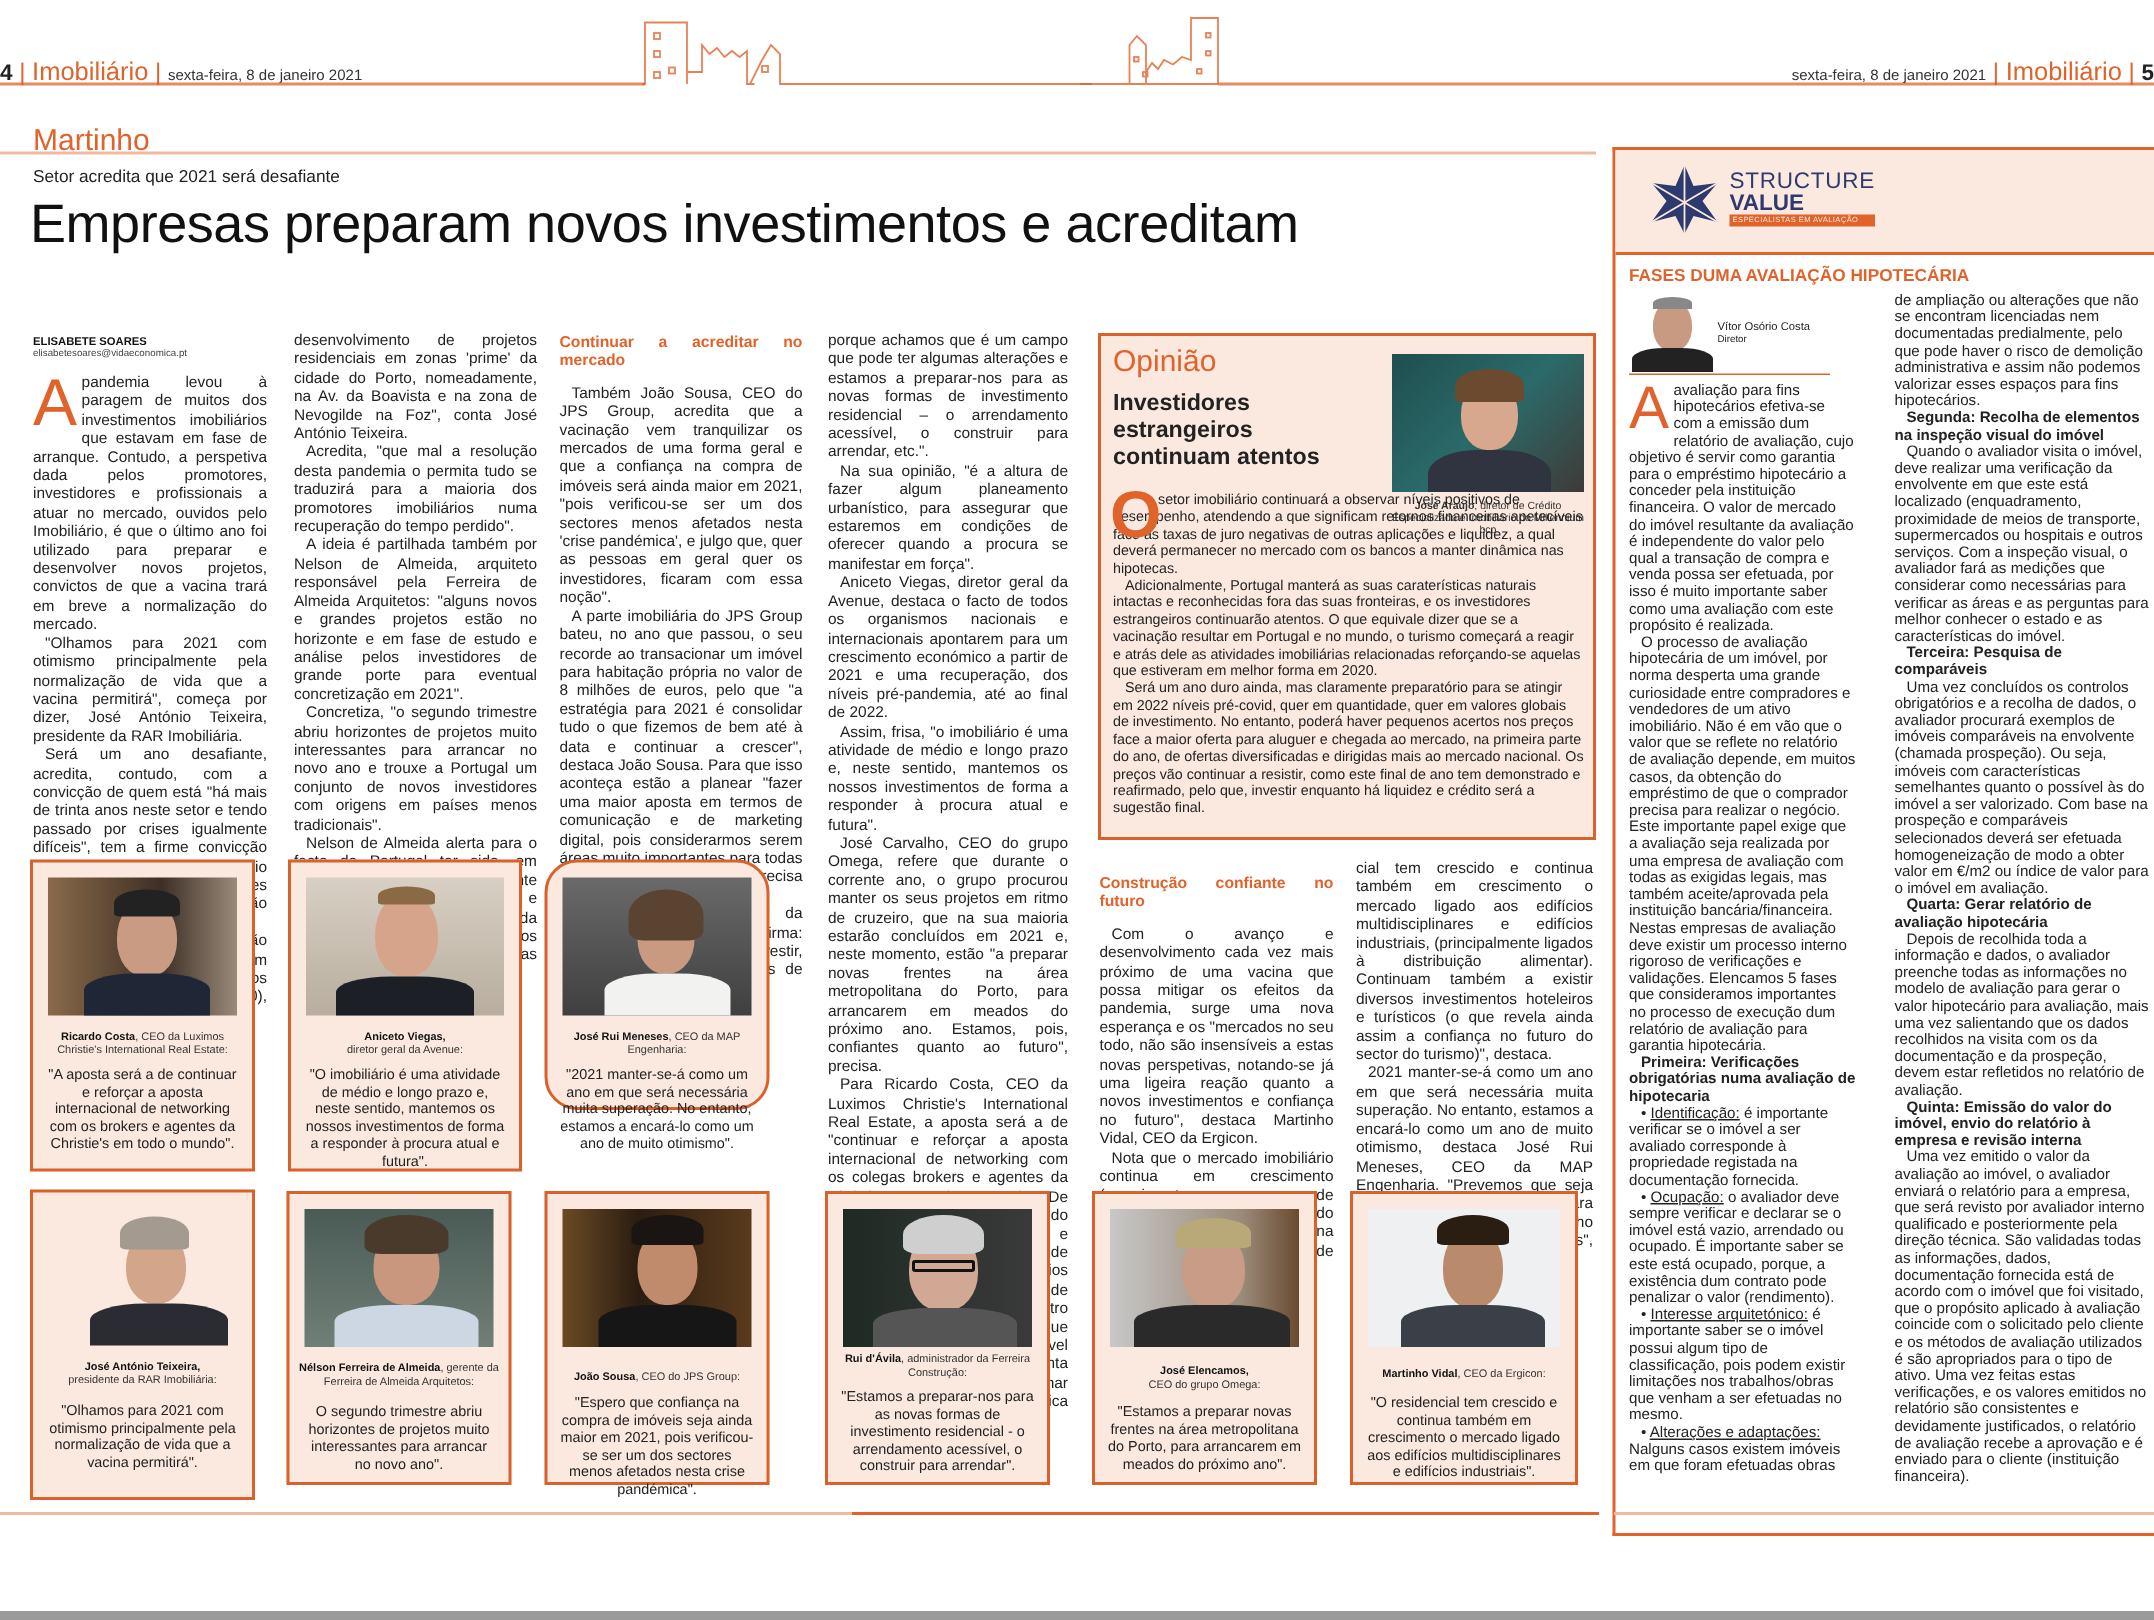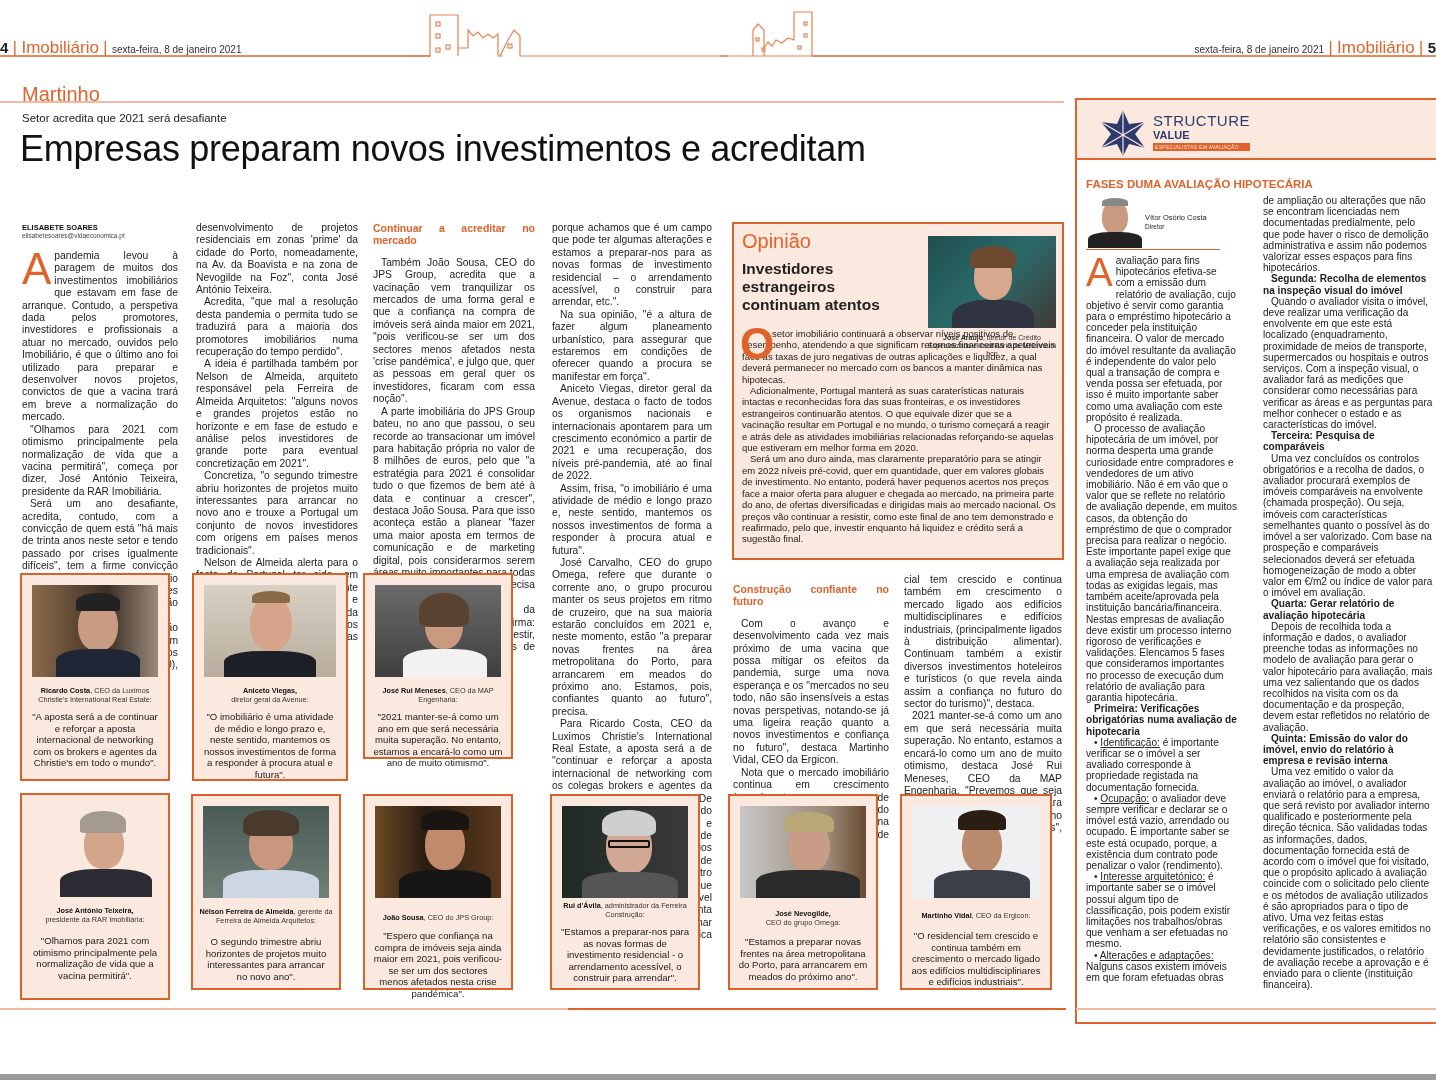--- a/index.html
+++ b/index.html
@@ -15,21 +15,21 @@
   .dropcap { float: left; font-size: 44px; line-height: 38px; color: #e0632b; font-weight: normal; margin: 0 3px 0 0; }
   .subhead { color: #e0632b; font-size: 10.5px; font-weight: bold; margin-bottom: 10px; }
   .card { position: absolute; background: #fbe9df; border: 2px solid #d9622b; }
   .card .photo { position: absolute; left: 10px; right: 10px; top: 10px; height: 92px; }
   .card .cap { position: absolute; left: 6px; right: 6px; top: 112px; font-size: 7.3px; line-height: 8.5px; text-align: center; color: #333; }
   .card .cap b { color: #111; }
   .card .quote { position: absolute; left: 8px; right: 8px; top: 136px; font-size: 9.6px; line-height: 11.5px; text-align: center; color: #222; }
   .face { position: absolute; border-radius: 50% 50% 45% 45%; background: #c89a84; }
   .suit { position: absolute; border-radius: 40% 40% 0 0; }
   .sv-box { position: absolute; left: 1075px; top: 98px; width: 361px; height: 926px; border: 2px solid #e0632b; border-right: none; background: #fff; }
-  .sv-head { position: absolute; left: 0; top: 0; right: 0; height: 60px; background: #fbe9df; border-bottom: 2px solid #e0632b; }
+  .sv-head { position: absolute; left: 0; top: 0; right: 0; height: 70px; background: #fbe9df; border-bottom: 2px solid #e0632b; }
   .sv-col { position: absolute; font-size: 10.1px; line-height: 11.2px; color: #222; }
   .sv-col p { text-indent: 8px; }
   .sv-col .h { font-weight: bold; text-indent: 8px; }
   .sv-col u { text-decoration: underline; }
   .opinion { position: absolute; left: 732px; top: 222px; width: 332px; height: 338px; background: #fbe9df; border: 2px solid #d9622b; }
 </style>
 </head>
 <body>
 
 <div class="abs" style="left:0; top:38px; white-space:nowrap;">
@@ -155,21 +155,21 @@
 <div class="card" style="left:192px; top:573px; width:156px; height:208px;">
   <div class="photo" style="background:linear-gradient(180deg,#d8d0c4,#b8ad9e);">
     <div class="face" style="left:46px; top:10px; width:42px; height:56px; background:#d6a48a;"></div>
     <div class="abs" style="left:48px; top:6px; width:38px; height:12px; border-radius:50% 50% 10% 10%; background:#8a6a44;"></div>
     <div class="suit" style="left:20px; top:66px; width:92px; height:26px; background:#1d1f26;"></div>
   </div>
   <div class="cap"><b>Aniceto Viegas,</b><br><span>diretor geral da Avenue:</span></div>
   <div class="quote">"O imobiliário é uma atividade de médio e longo prazo e, neste sentido, mantemos os nossos investimentos de forma a responder à procura atual e futura".</div>
 </div>
 
-<div class="card" style="left:363px; top:573px; width:150px; height:186px;">
+<div class="card" style="left:363px; top:573px; width:150px; height:167px;border-radius:22px;">
   <div class="photo" style="background:linear-gradient(180deg,#6a6a6a,#3f3f3f);">
     <div class="face" style="left:50px; top:14px; width:38px; height:50px; background:#c99a80;"></div>
     <div class="abs" style="left:44px; top:8px; width:50px; height:34px; border-radius:50% 50% 20% 20%; background:#5a4330; z-index:0;"></div>
     <div class="suit" style="left:28px; top:64px; width:84px; height:28px; background:#f2f2f0;"></div>
   </div>
   <div class="cap"><b>José Rui Meneses</b><span>, CEO da MAP Engenharia:</span></div>
   <div class="quote">"2021 manter-se-á como um ano em que será necessária muita superação. No entanto, estamos a encará-lo como um ano de muito otimismo".</div>
 </div>
 
 <div class="card" style="left:20px; top:793px; width:150px; height:207px;">
@@ -212,21 +212,21 @@
   <div class="cap" style="top:106px;"><b>Rui d'Ávila</b><span>, administrador da Ferreira Construção:</span></div>
   <div class="quote" style="top:130px;">"Estamos a preparar-nos para as novas formas de investimento residencial - o arrendamento acessível, o construir para arrendar".</div>
 </div>
 
 <div class="card" style="left:728px; top:794px; width:150px; height:196px;">
   <div class="photo" style="background:linear-gradient(90deg,#c8c8c8,#9a8a78 70%,#6a4a30);">
     <div class="face" style="left:48px; top:14px; width:42px; height:52px; background:#c89c86;"></div>
     <div class="abs" style="left:44px; top:6px; width:50px; height:20px; border-radius:50% 50% 10% 10%; background:#b9a878;"></div>
     <div class="suit" style="left:16px; top:64px; width:104px; height:28px; background:#2a2a2a;"></div>
   </div>
-  <div class="cap" style="top:114px;"><b>José Nevogilde,</b><br><span>CEO do grupo Omega:</span></div>
+  <div class="cap" style="top:114px;"><b>José Elencamos,</b><br><span>CEO do grupo Omega:</span></div>
   <div class="quote" style="top:140px;">"Estamos a preparar novas frentes na área metropolitana do Porto, para arrancarem em meados do próximo ano".</div>
 </div>
 
 <div class="card" style="left:900px; top:794px; width:152px; height:196px;">
   <div class="photo" style="background:#eef0f2;">
     <div class="face" style="left:50px; top:12px; width:40px; height:54px; background:#b98a6c;"></div>
     <div class="abs" style="left:46px; top:4px; width:48px; height:20px; border-radius:50% 50% 10% 10%; background:#2a1d12;"></div>
     <div class="suit" style="left:22px; top:64px; width:96px; height:28px; background:#3a3f48;"></div>
   </div>
   <div class="cap" style="top:116px;"><b>Martinho Vidal</b><span>, CEO da Ergicon:</span></div>
@@ -240,21 +240,21 @@
         <polygon points="24,0 30,14 46,12 36,24 46,38 30,34 24,46 18,34 2,38 12,24 2,12 18,14"></polygon>
       </g>
       <g stroke="#fbe9df" stroke-width="1.2" fill="none">
         <line x1="24" y1="0" x2="24" y2="46"></line>
           <line x1="2" y1="12" x2="46" y2="38"></line>
           <line x1="46" y1="12" x2="2" y2="38"></line>
       </g>
     </svg>
     <div class="abs" style="left:76px; top:13px; color:#2e3a6e; line-height:15px;">
       <div style="font-size:15px; letter-spacing:0.5px;">STRUCTURE</div>
-      <div style="font-size:11px; font-weight:bold;">VALUE</div>
+      <div style="font-size:15px; font-weight:bold;">VALUE</div>
       <div style="font-size:5px; line-height:8px; background:#e0632b; color:#fbe9df; padding:0 2px; letter-spacing:0.3px;">ESPECIALISTAS EM AVALIAÇÃO</div>
     </div>
   </div>
   <div class="abs" style="left:9px; top:78px; font-size:11.5px; font-weight:bold; color:#e0632b;">FASES DUMA AVALIAÇÃO HIPOTECÁRIA</div>
 
   <div class="abs" style="left:9px; top:96px; width:58px; height:52px; overflow:hidden;">
     <div class="face" style="left:16px; top:4px; width:26px; height:34px; background:#c99a82;"></div>
     <div class="abs" style="left:16px; top:2px; width:26px; height:8px; border-radius:50% 50% 0 0; background:#888;"></div>
     <div class="suit" style="left:2px; top:36px; width:54px; height:18px; background:#222;"></div>
   </div>

